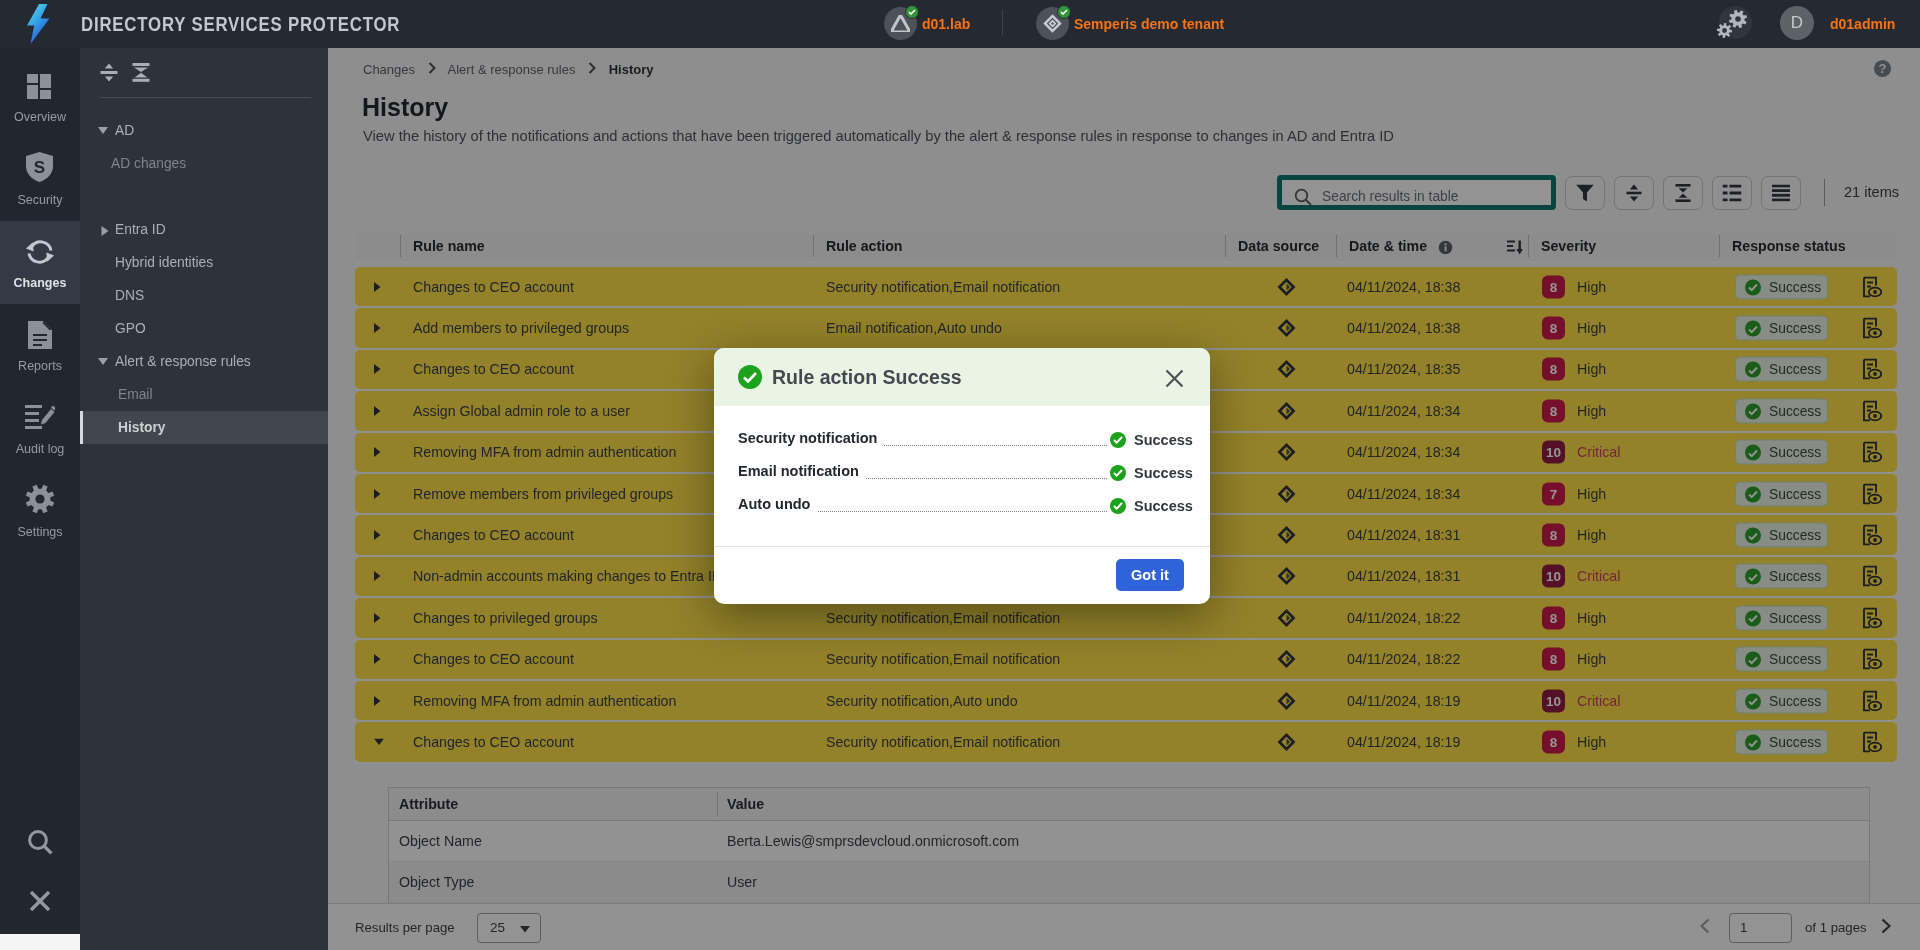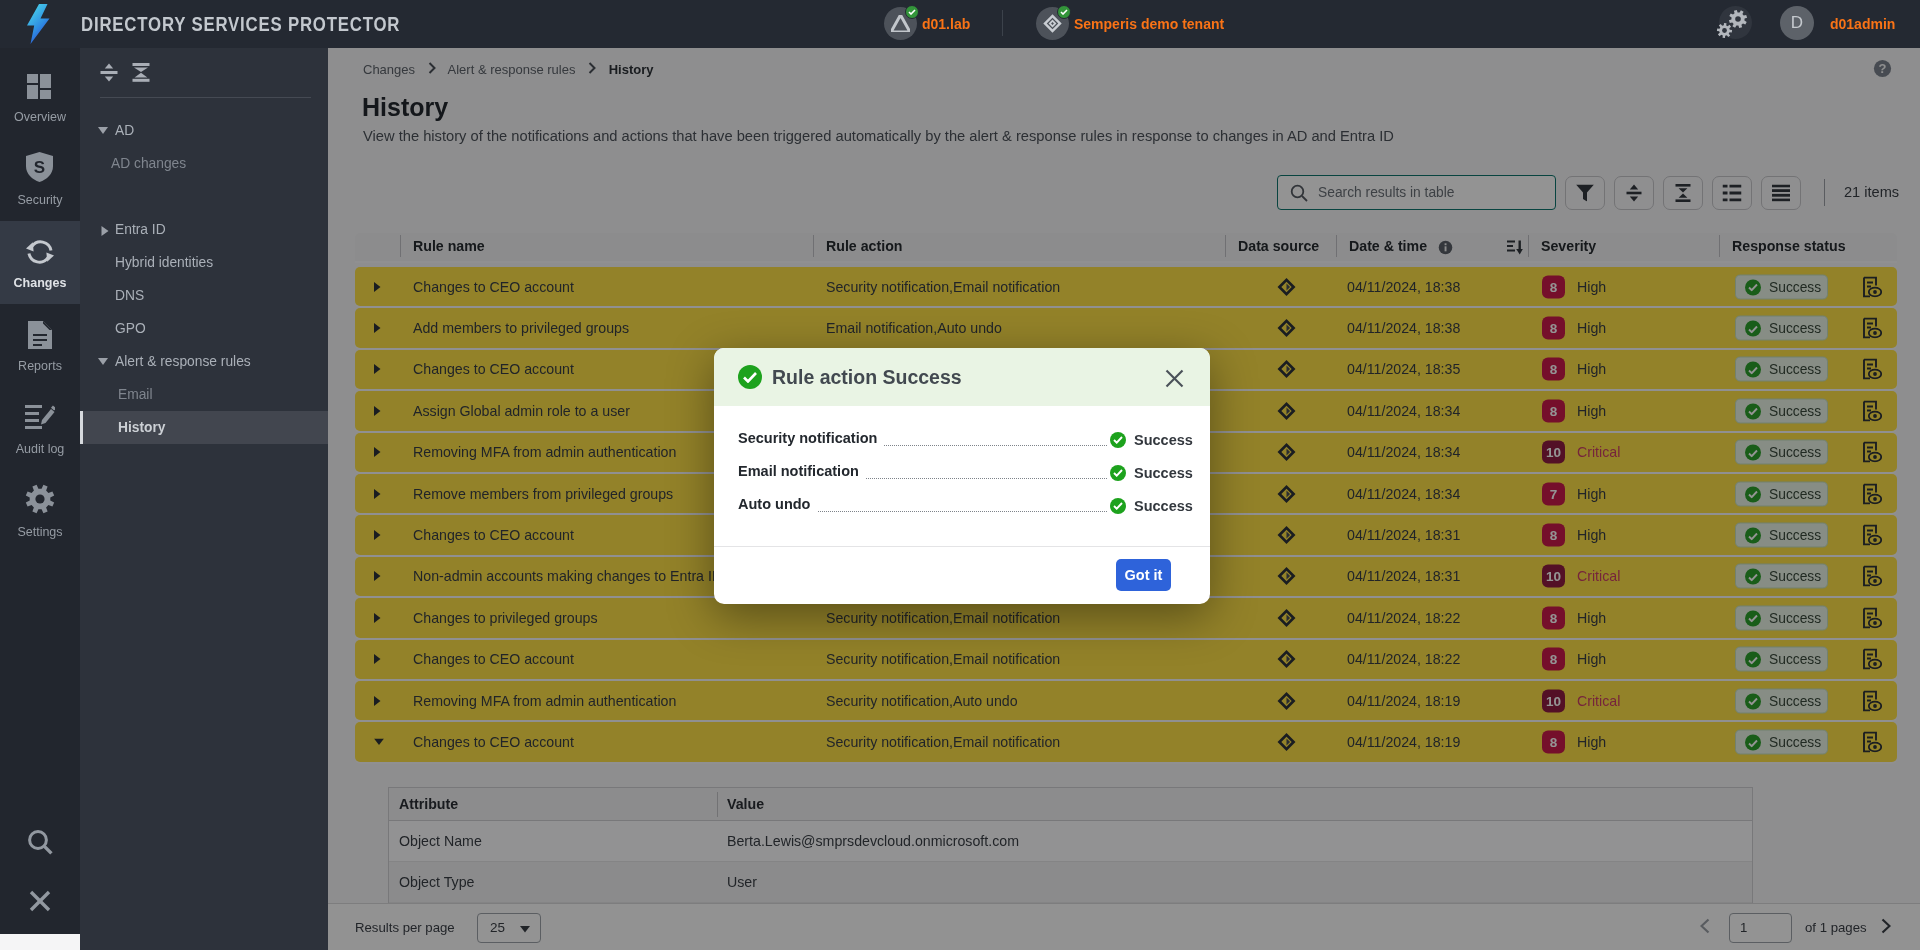--- a/index.html
+++ b/index.html
@@ -32,21 +32,21 @@
 .tree-sel { background:#42464f; color:#ccd0d5; font-weight:700; border-left:3px solid #d7dade; }
 
 
 #content { position:absolute; left:328px; top:48px; width:1592px; height:902px; background:#f5f5f6; }
 #crumbs { position:absolute; left:35px; top:14px; font-size:13px; color:#5d636b; }
 #crumbs b { color:#2d3238; font-weight:700; }
 .crumb-sep { display:inline-block; margin:0 9px; }
 #h1 { position:absolute; left:34px; top:45px; font-size:25px; font-weight:700; color:#24292f; }
 #subtitle { position:absolute; left:35px; top:80px; font-size:14.7px; color:#4c525a; }
 
-#searchbox { position:absolute; left:949px; top:127px; width:279px; height:35px; background:#fdfdfd; border:1px solid #0f766e; border-radius:4px; }
+#searchbox { position:absolute; left:949px; top:127px; width:279px; height:35px; background:#fdfdfd; border:5px solid #0f766e; border-radius:4px; }
 #searchbox span { position:absolute; left:40px; top:9px; font-size:13.8px; color:#6a7077; }
 .tbtn { position:absolute; top:128px; width:40px; height:34px; background:#f7f7f9; border:1px solid #c6c6ca; border-radius:7px; }
 .tbtn svg { position:absolute; left:50%; top:50%; transform:translate(-50%,-50%); }
 #tb-sep { position:absolute; left:1496px; top:131px; width:1px; height:27px; background:#9b9fa5; }
 #items-count { position:absolute; left:1516px; top:136px; font-size:14.6px; color:#3a3f46; }
 
 
 #thead { position:absolute; left:27px; top:185px; width:1542px; height:28px; background:#f2f2f3; border-radius:5px 5px 0 0; font-size:14.2px; font-weight:700; color:#272c31; box-shadow:0 2px 0 #f8f8fa; }
 #thead .hsep { position:absolute; top:2px; width:1px; height:22px; background:#c2c2c6; }
 #thead div.lbl { position:absolute; top:5px; white-space:nowrap; }
@@ -57,21 +57,21 @@
 .dia { position:absolute; left:922px; top:50%; transform:translateY(-50%); }
 .badge { position:absolute; left:1187px; top:50%; transform:translateY(-50%); width:23px; height:23px; border-radius:6px; color:#fff; font-size:13.5px; font-weight:700; text-align:center; line-height:23px; }
 .b8 { background:#ca1b4b; } .b10 { background:#8f1d42; } .b7 { background:#ca1b4b; }
 .sevlbl { left:1222px; } .crit { color:#cc3f66; }
 .pill { position:absolute; left:1380px; top:50%; transform:translateY(-50%); width:93px; height:25px; background:#e9f3e5; border:1px solid #c4dfbd; border-radius:5px; }
 .pill .ck { position:absolute; left:9px; top:4px; width:16px; height:16px; border-radius:50%; background:#2ba02b; }
 .pill span { position:absolute; left:33px; top:4px; font-size:13.8px; color:#39493c; }
 .act { position:absolute; left:1506px; top:50%; transform:translateY(-50%); }
 
 
-#detail { position:absolute; left:60px; top:739px; width:1365px; background:#fcfcfd; border:1px solid #cfcfd3; }
+#detail { position:absolute; left:60px; top:739px; width:1482px; background:#fcfcfd; border:1px solid #cfcfd3; }
 #detail .dhead { height:33px; background:#f2f2f3; border-bottom:1px solid #cfcfd3; font-weight:700; color:#2b3036; font-size:14.2px; }
 #detail .drow { height:41px; border-bottom:1px solid #e3e3e6; font-size:14.2px; color:#3a3f46; }
 #detail .drow2 { background:#f0f0f1; }
 #detail .ca { position:absolute; left:10px; top:50%; transform:translateY(-50%); }
 #detail .cb { position:absolute; left:338px; top:50%; transform:translateY(-50%); }
 #detail .rowrel { position:relative; }
 #dcol { position:absolute; left:328px; top:4px; width:1px; height:25px; background:#c5c5c9; }
 
 
 #footer { position:absolute; left:0; top:855px; width:1592px; height:47px; background:#fbfbfc; border-top:1px solid #d8d8da; font-size:13.2px; color:#3a3f46; }
@@ -87,21 +87,21 @@
 #modal { position:absolute; left:714px; top:348px; width:496px; height:256px; background:#fff; border-radius:10px; box-shadow:0 12px 46px rgba(0,0,0,0.4); z-index:30; }
 #mhead { position:absolute; left:0; top:0; width:496px; height:58px; background:#e9f4e4; border-radius:10px 10px 0 0; }
 #mtitle { position:absolute; left:58px; top:18px; font-size:19.5px; font-weight:700; color:#424950; }
 #mcheck { position:absolute; left:24px; top:17px; width:24px; height:24px; border-radius:50%; background:#1da21d; }
 .mrow { position:absolute; left:24px; width:448px; height:20px; }
 .mrow .lbl { position:absolute; left:0; top:0; font-size:14.5px; font-weight:700; color:#23282e; background:#fff; padding-right:7px; z-index:2; }
 .mrow .dots { position:absolute; left:0; right:79px; bottom:4px; border-bottom:1px dotted #7e838a; }
 .mrow .ck { position:absolute; left:372px; top:2px; width:16px; height:16px; border-radius:50%; background:#1da21d; }
 .mrow .sc { position:absolute; left:396px; top:2px; font-size:14.5px; font-weight:700; color:#33383e; }
 #mdiv { position:absolute; left:0; top:198px; width:496px; height:1px; background:#e4e4e6; }
-#gotit { position:absolute; left:402px; top:211px; width:55px; height:32px; background:#2e63da; border-radius:5px; color:#fff; font-size:14.5px; font-weight:700; text-align:center; line-height:32px; }
+#gotit { position:absolute; left:402px; top:211px; width:68px; height:32px; background:#2e63da; border-radius:5px; color:#fff; font-size:14.5px; font-weight:700; text-align:center; line-height:32px; }
 </style>
 </head>
 <body>
 <div id="app">
 
 <div id="topbar">
   <svg class="abs" style="left:26px;top:4px" width="26" height="40" viewBox="0 0 26 40">
     <defs>
           <linearGradient id="bolt" x1="0.2" y1="0" x2="0.8" y2="1">
       <stop offset="0" stop-color="#4bd9ea"></stop>

